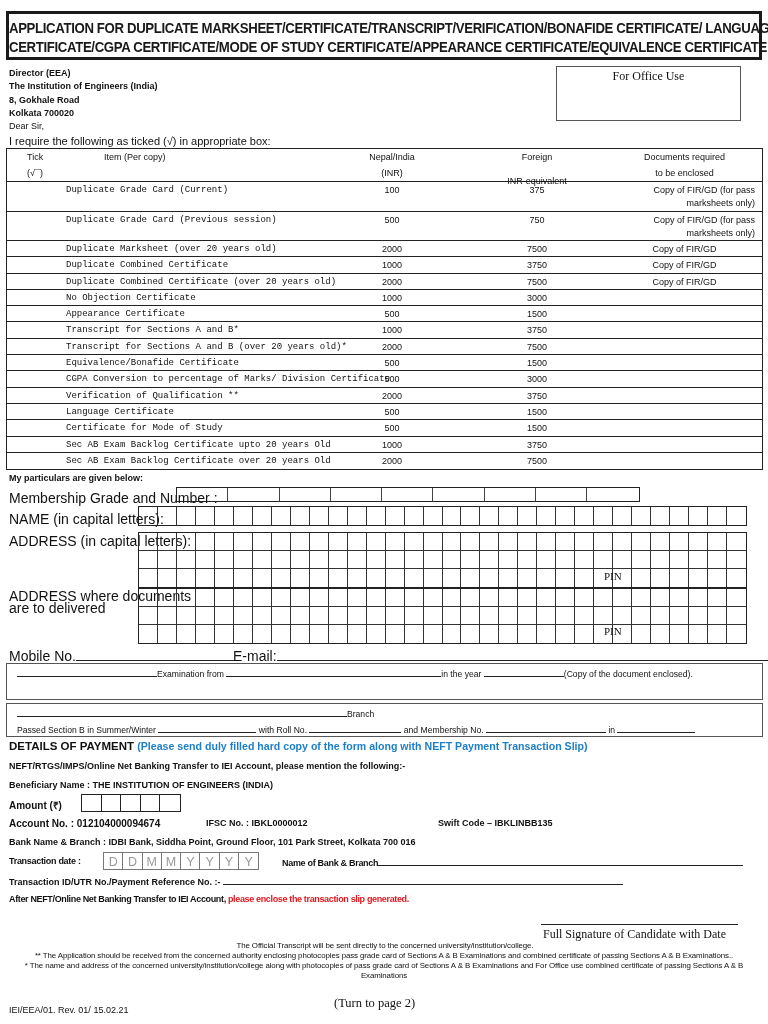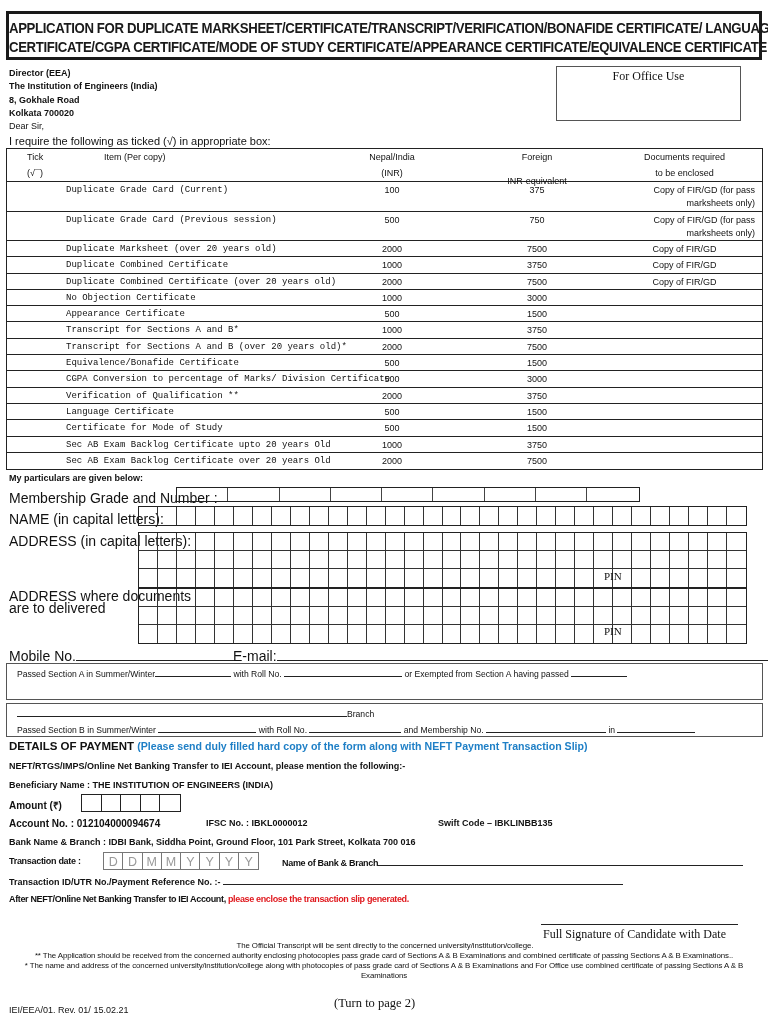--- a/index.html
+++ b/index.html
@@ -442,25 +442,23 @@
 
 <div class="abs lbl" style="left:9px;top:648px;white-space:nowrap">
   <span>Mobile No.</span><span class="underline" style="width:160px"></span>
 </div>
 <div class="abs lbl" style="left:233px;top:648px;white-space:nowrap">
   <span>E-mail:</span><span class="underline" style="width:495px"></span>
 </div>
 
 <div class="abs passbox" style="top:663px;height:37px">
   <div style="white-space:nowrap">
-    <span>Passed  Section  A  in  Summer/Winter</span><span class="underline" style="width:76px"></span>
-    <span>with  Roll  No.</span>
-    <span class="underline" style="width:118px"></span>
-    <span>or  Exempted  from  Section  A  having  passed</span>
-    <span class="underline" style="width:56px"></span>
+    <span class="underline" style="width:140px"></span><span>Examination from</span>
+    <span class="underline" style="width:215px"></span><span>in the year</span>
+    <span class="underline" style="width:80px"></span><span>(Copy of the document enclosed).</span>
   </div>
 </div>
 
 <div class="abs passbox" style="top:703px;height:34px">
   <div style="white-space:nowrap">
     <span class="underline" style="width:330px"></span><span>Branch</span>
   </div>
   <div style="white-space:nowrap;padding-top:2px">
     <span>Passed Section B in Summer/Winter</span>
     <span class="underline" style="width:98px"></span>

